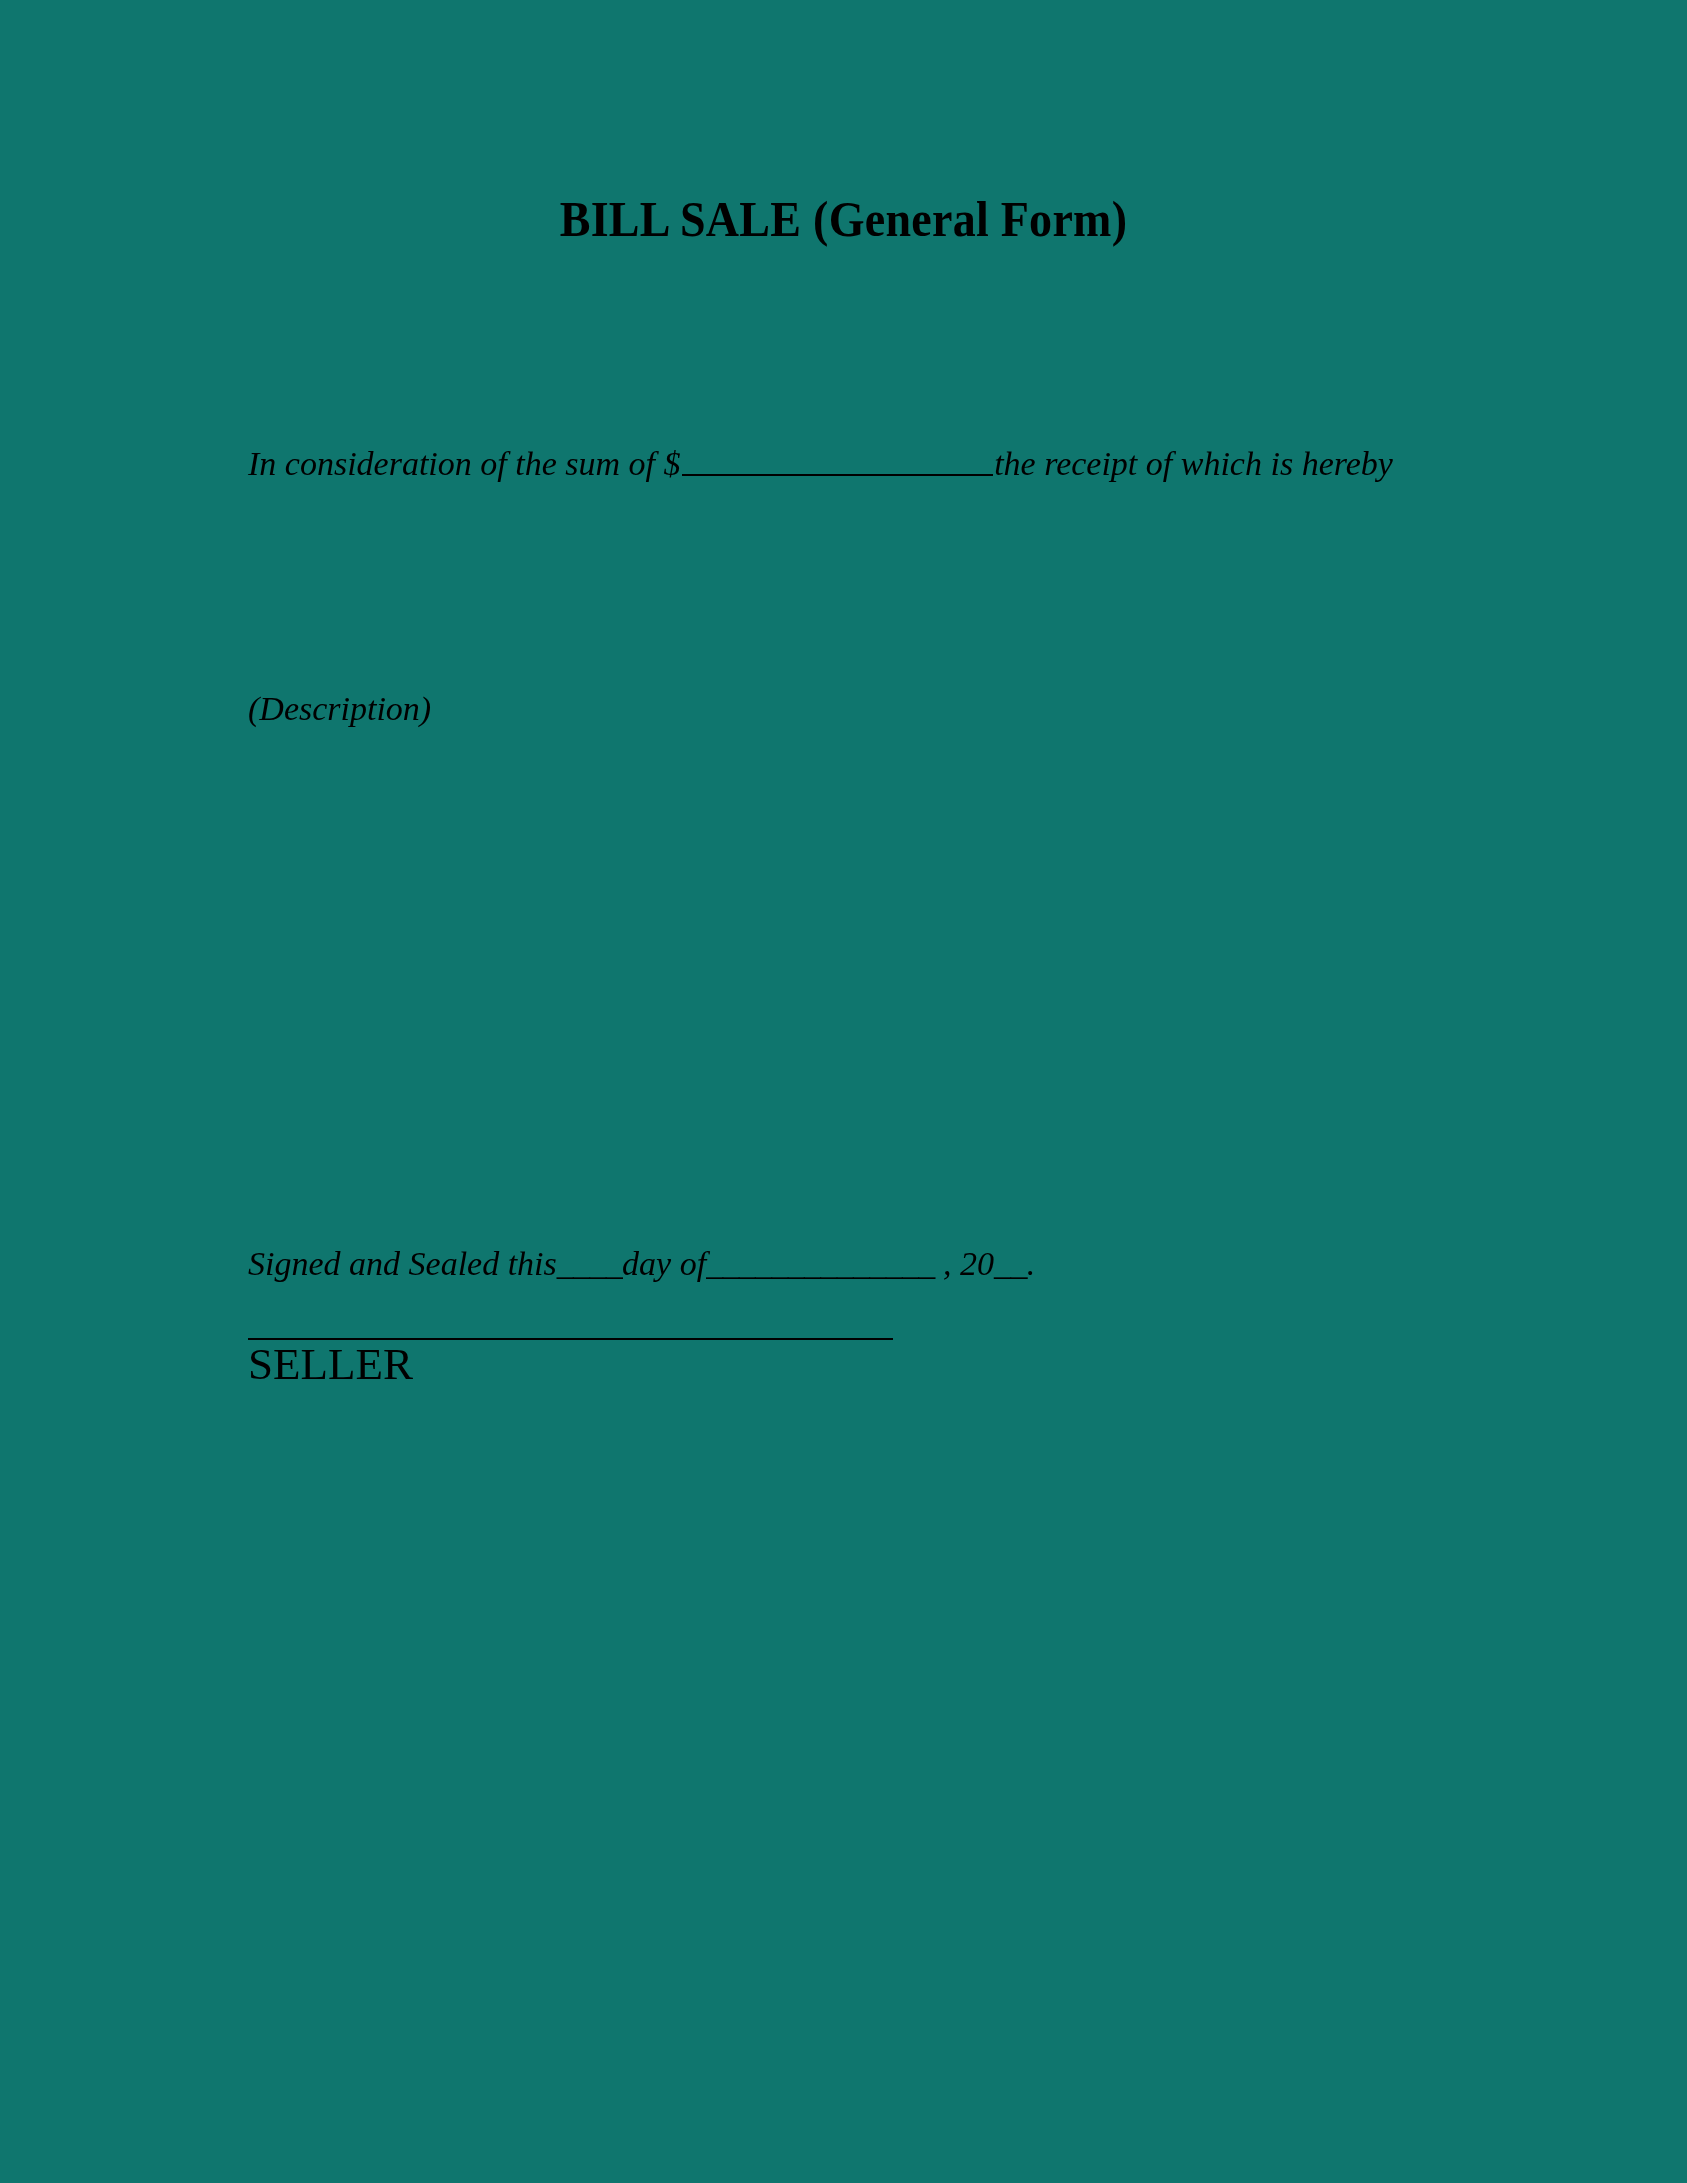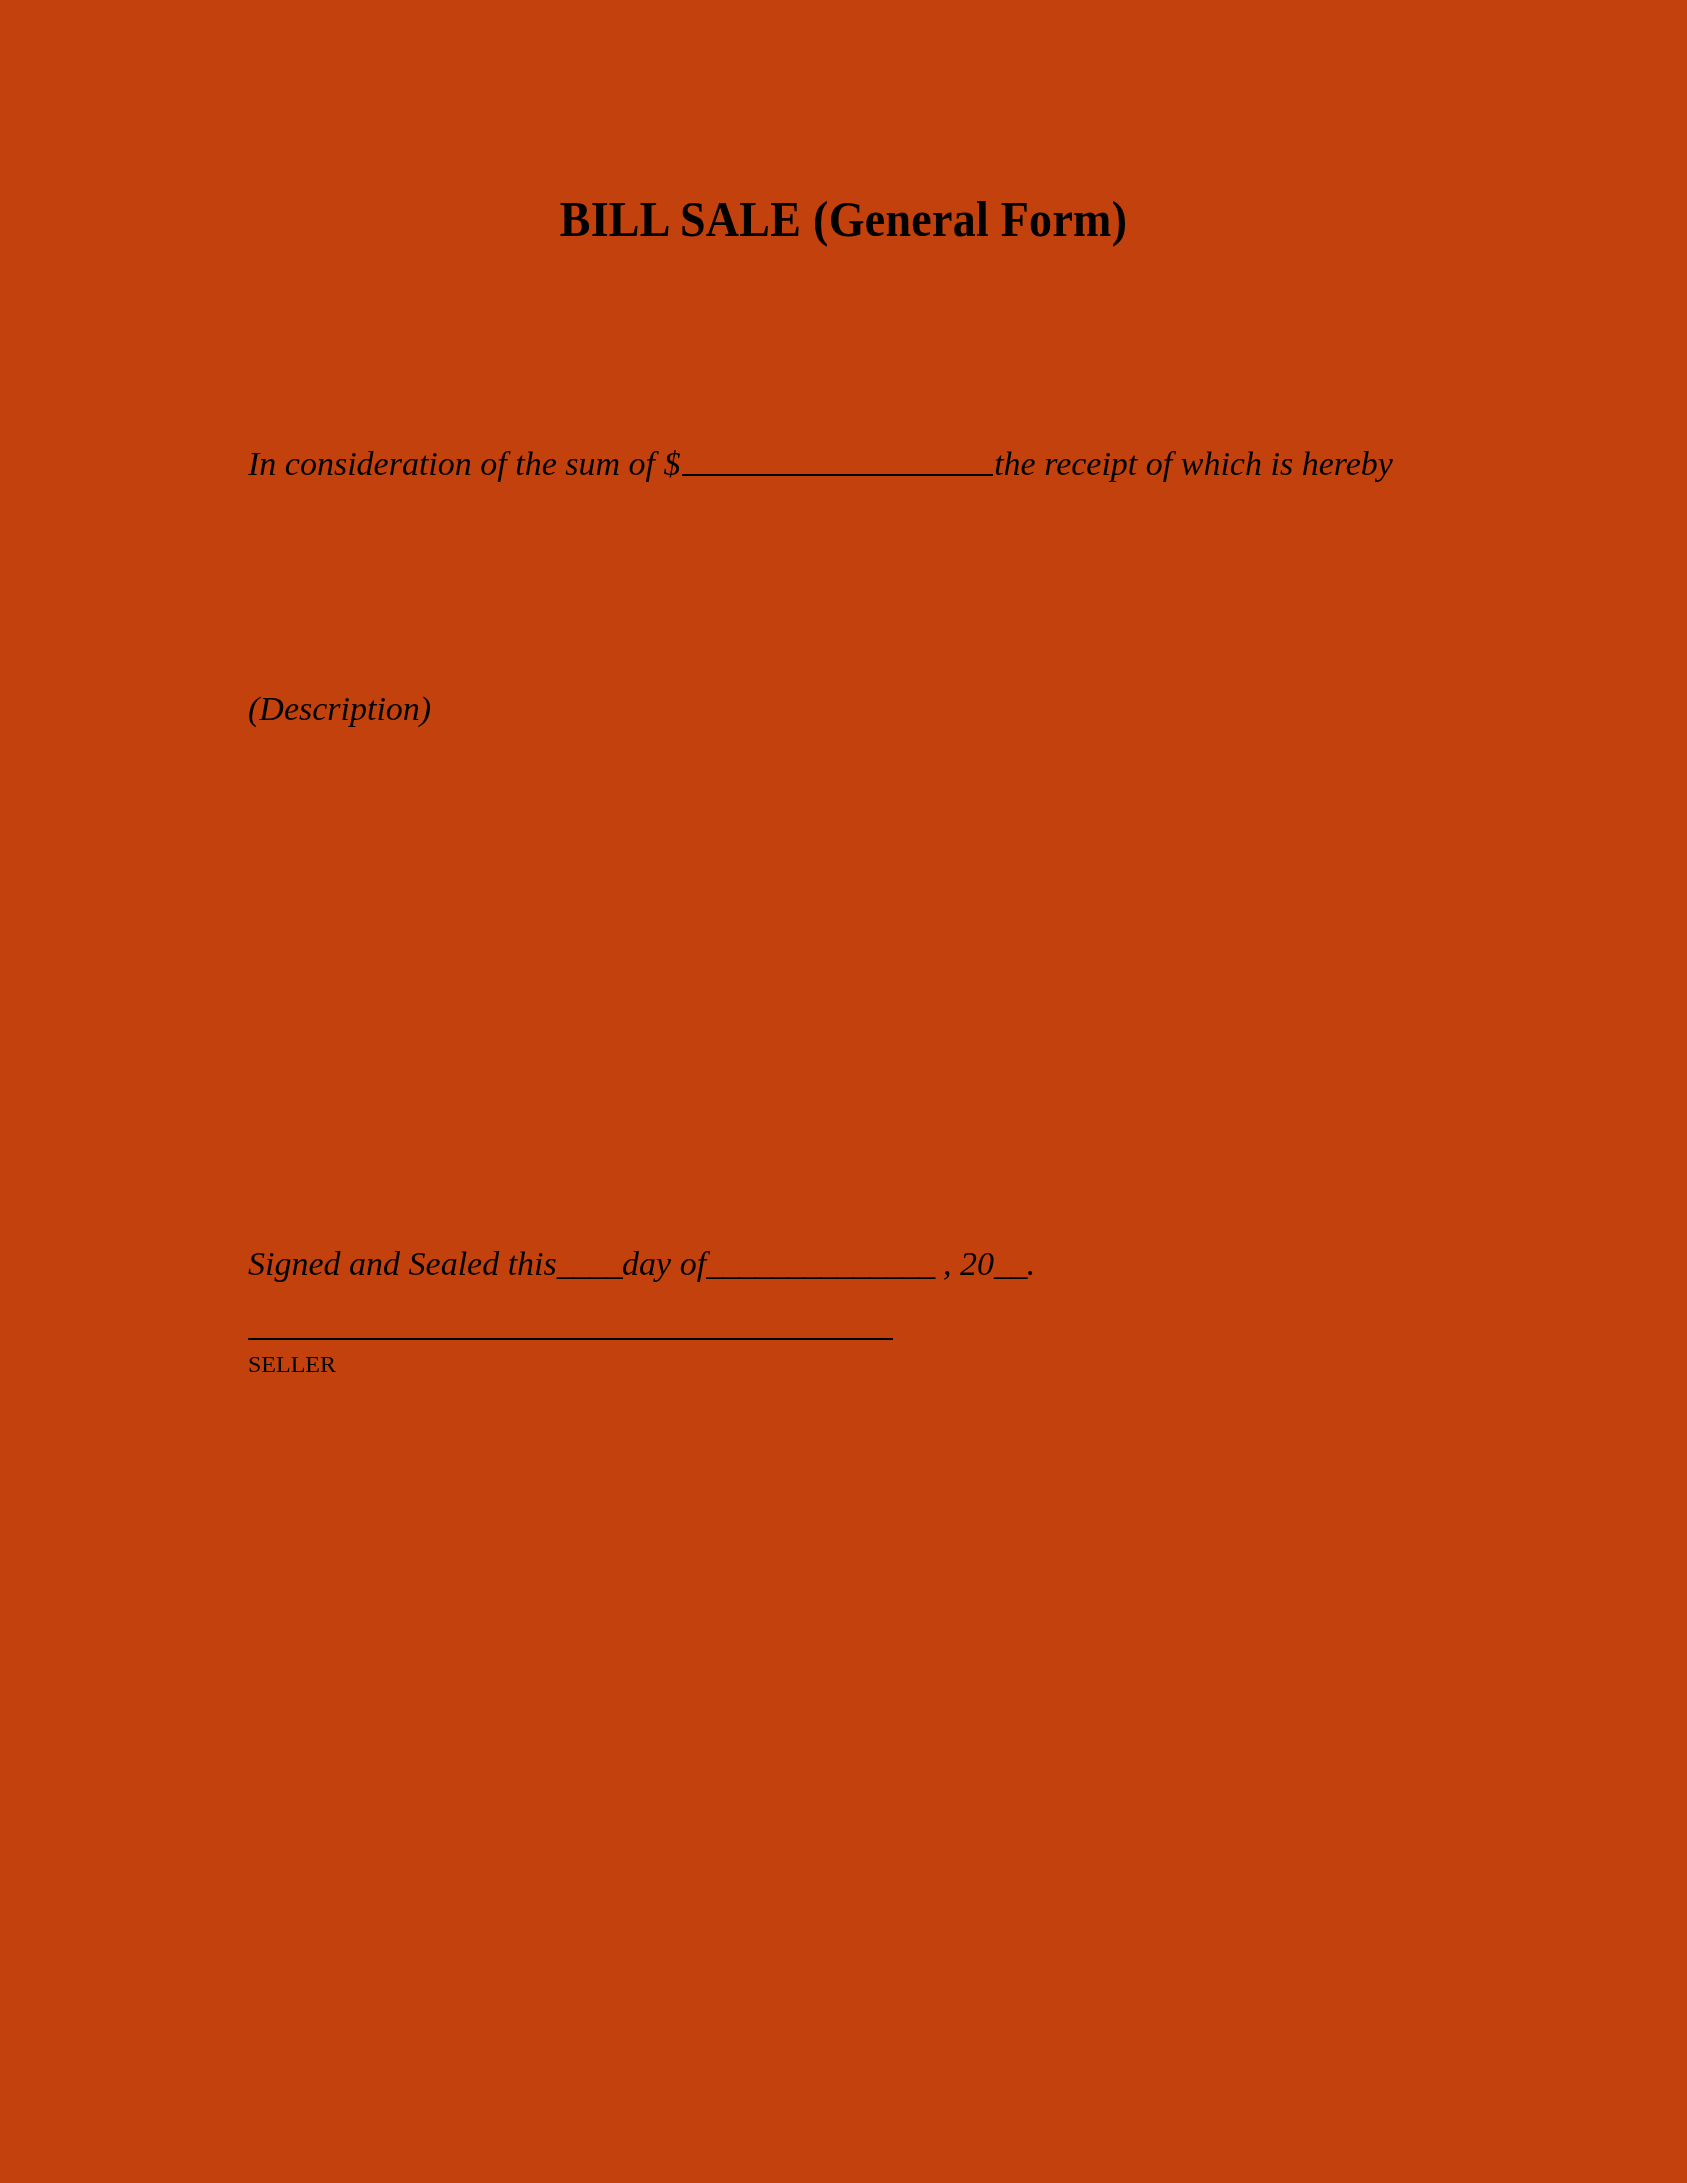--- a/index.html
+++ b/index.html
@@ -4,21 +4,21 @@
 <style>
   html, body {
     margin: 0;
     padding: 0;
     background: #ffffff;
   }
   .page {
     position: relative;
     width: 1687px;
     height: 2183px;
-    background: #c2410c;
+    background: #0f766e;
     margin: 0 auto;
     overflow: hidden;
     font-family: "Liberation Serif", "DejaVu Serif", serif;
     color: #000000;
   }
 
   
   .doc-title {
     position: absolute;
     left: 0;
@@ -83,21 +83,21 @@
 
   
   #signature-area { position: absolute; left: 0; width: 1141px; }
   .sig-rule {
     width: 645px;
     height: 0;
     border-top: 2.6px solid #000;
     margin: 0;
   }
   .sig-label {
-    font-size: 24px;
+    font-size: 45px;
     line-height: 42px;
     margin-top: 2.6px;
     white-space: nowrap;
   }
 </style>
 </head>
 <body>
 
 <div class="page">
 

